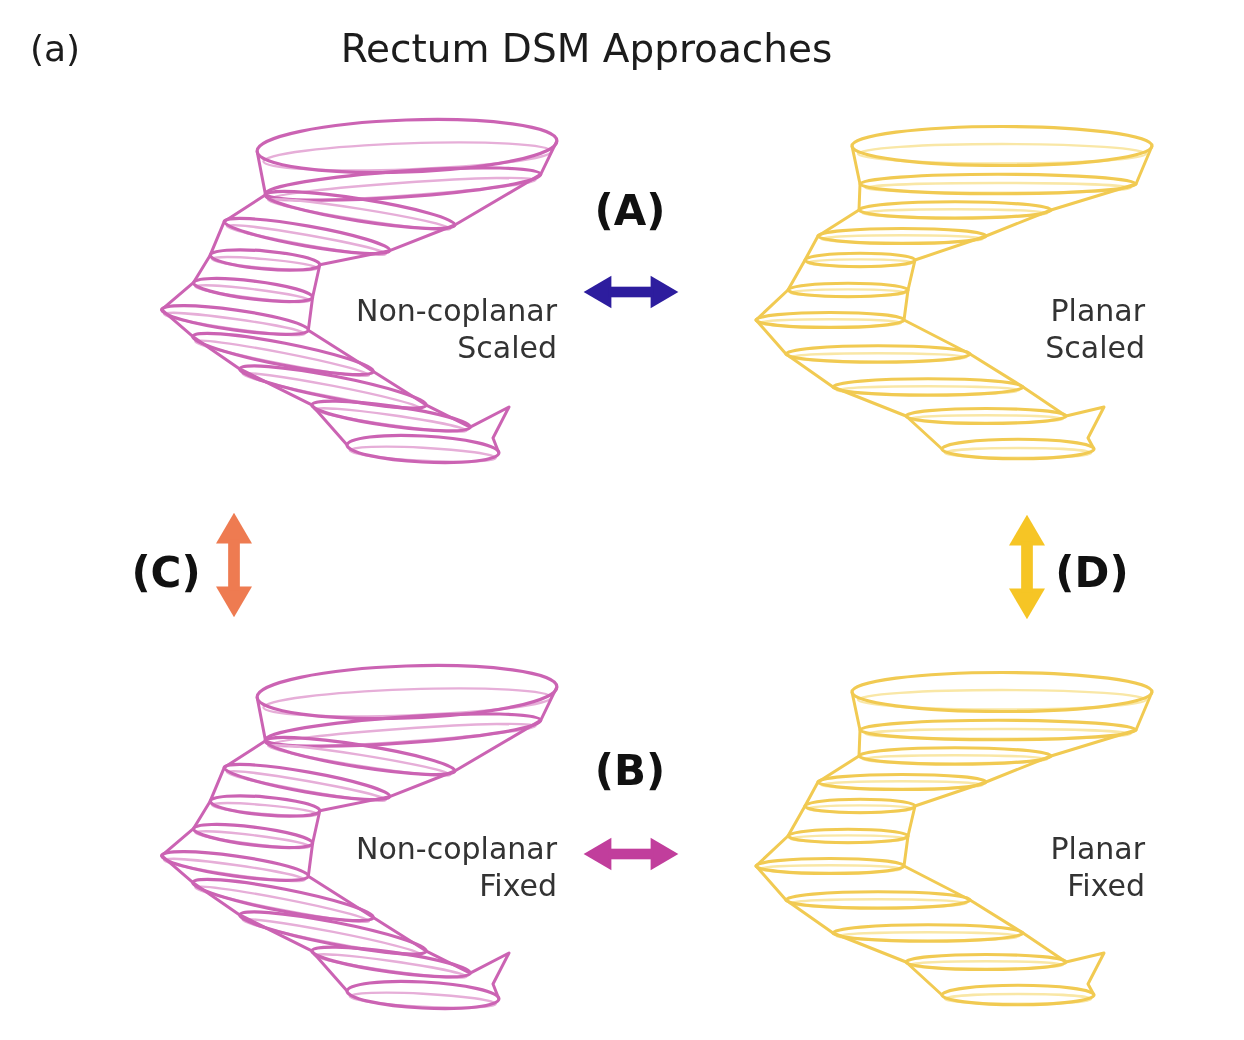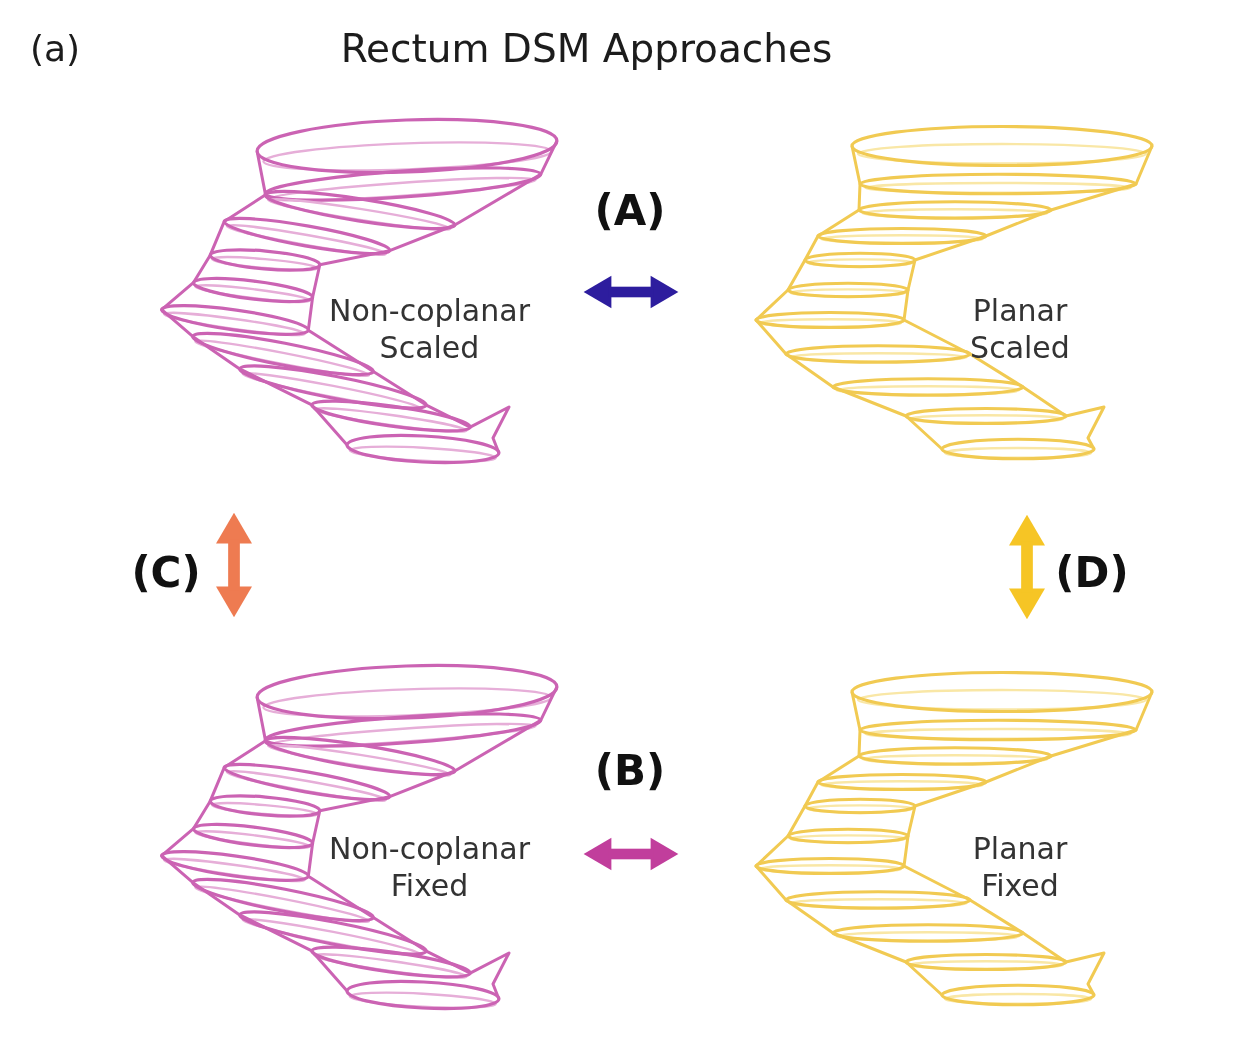--- a/index.html
+++ b/index.html
@@ -6,21 +6,21 @@
   #figure{position:relative;width:1244px;height:1040px;background:#ffffff;overflow:hidden;
           font-family:"DejaVu Sans","Liberation Sans",sans-serif;}
   .panel-label{position:absolute;left:30px;top:28px;font-size:36px;color:#1c1c1c;}
   .fig-title{position:absolute;left:0;top:26px;width:1173px;text-align:center;
              font-size:39px;color:#1c1c1c;}
   .wireframe{position:absolute;width:440px;height:380px;}
   #wf-tl{left:135px;top:102px;}
   #wf-tr{left:730px;top:102px;}
   #wf-bl{left:135px;top:648px;}
   #wf-br{left:730px;top:648px;}
-  .shape-label{position:absolute;text-align:center;font-size:30px;line-height:37px;color:#333333;}
+  .shape-label{position:absolute;text-align:right;font-size:30px;line-height:37px;color:#333333;}
   #lbl-tl{left:302px;top:292px;width:255px;}
   #lbl-tr{left:895px;top:292px;width:250px;}
   #lbl-bl{left:302px;top:830px;width:255px;}
   #lbl-br{left:895px;top:830px;width:250px;}
   .arrow-letter{position:absolute;font-size:42px;font-weight:bold;color:#111111;text-align:center;}
   #ltr-a{left:578px;top:186px;width:104px;}
   #ltr-b{left:578px;top:746px;width:104px;}
   #ltr-c{left:126px;top:548px;width:80px;}
   #ltr-d{left:1050px;top:548px;width:84px;}
   .arrow-h{position:absolute;width:98px;height:40px;}

